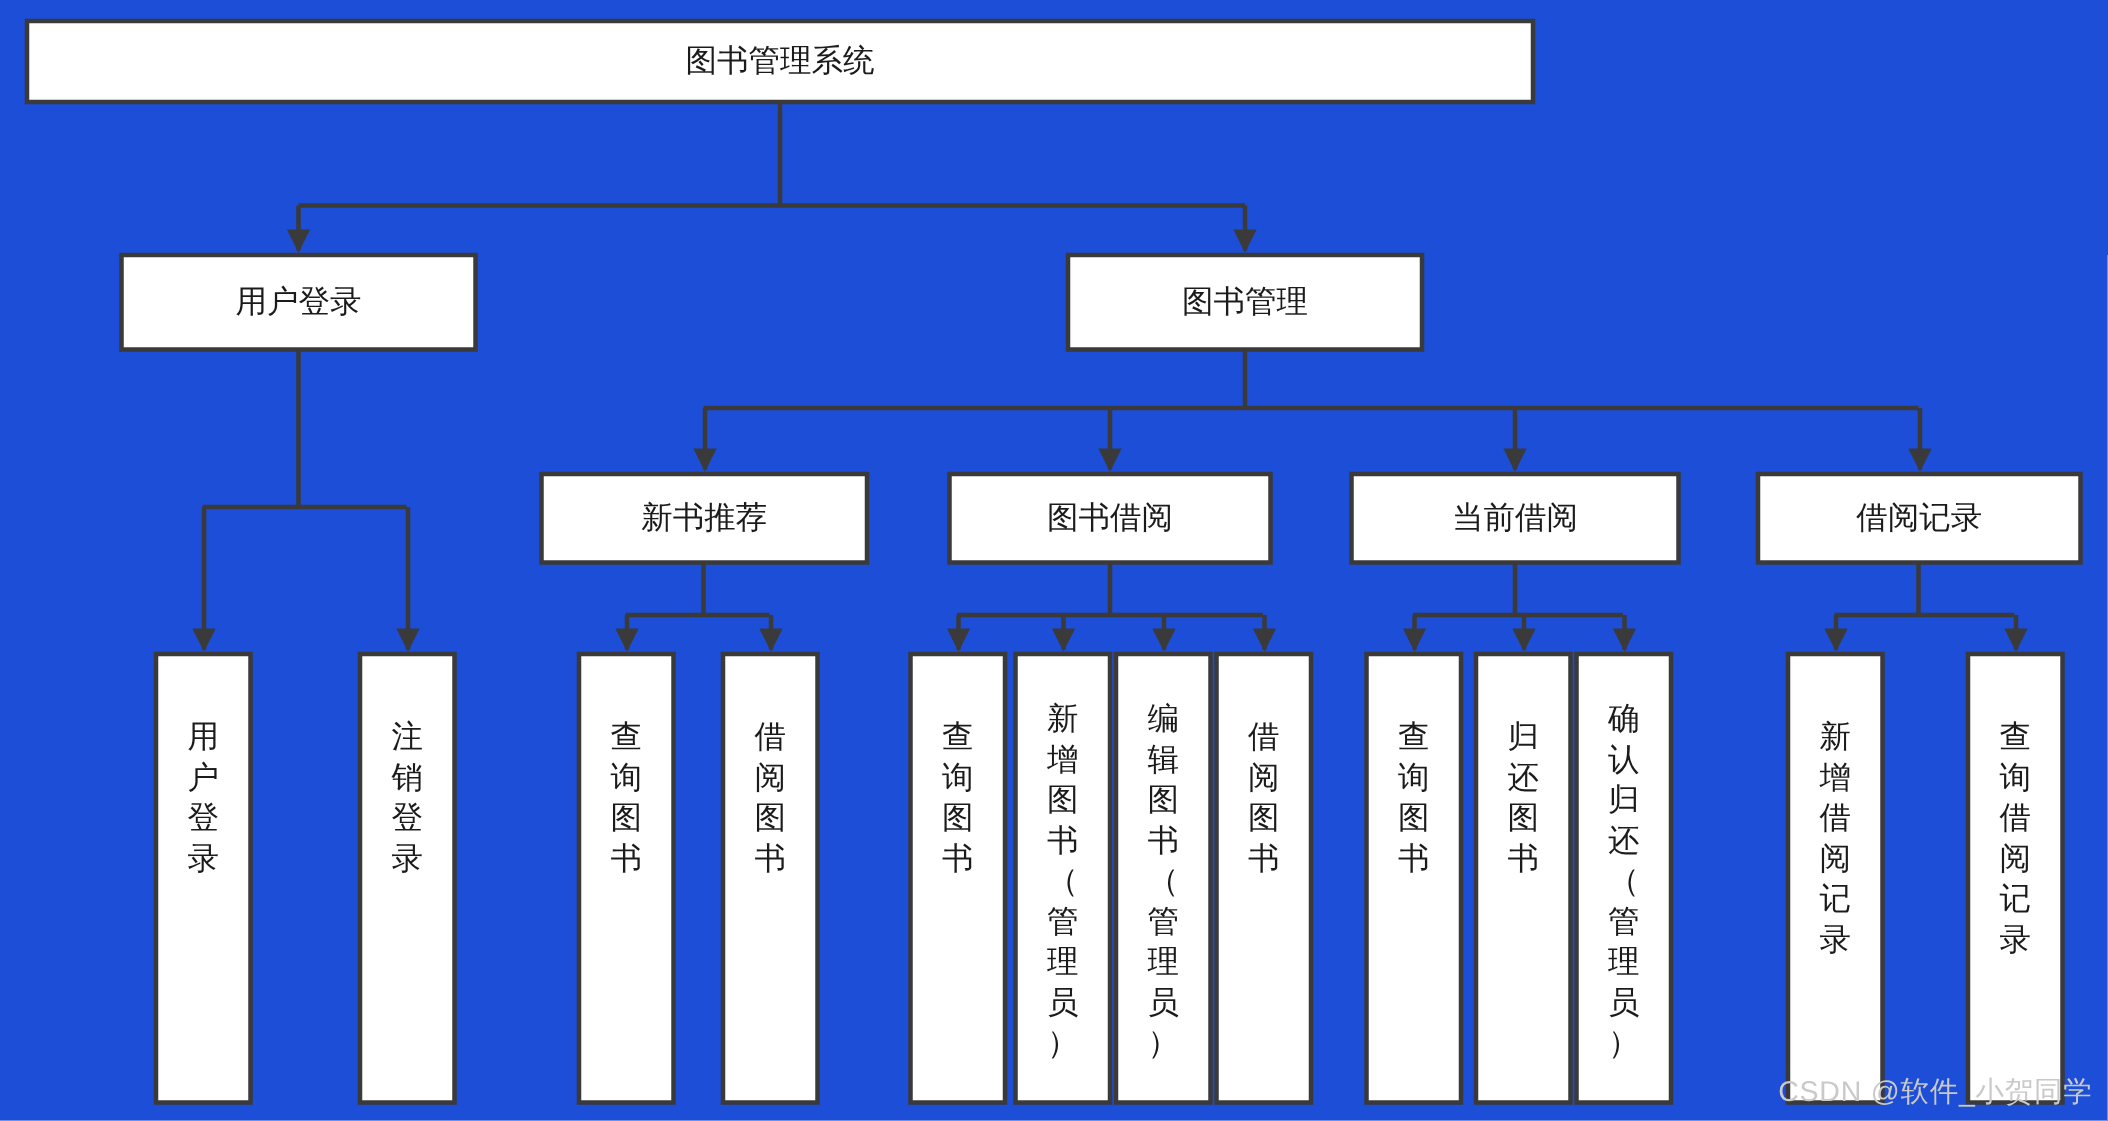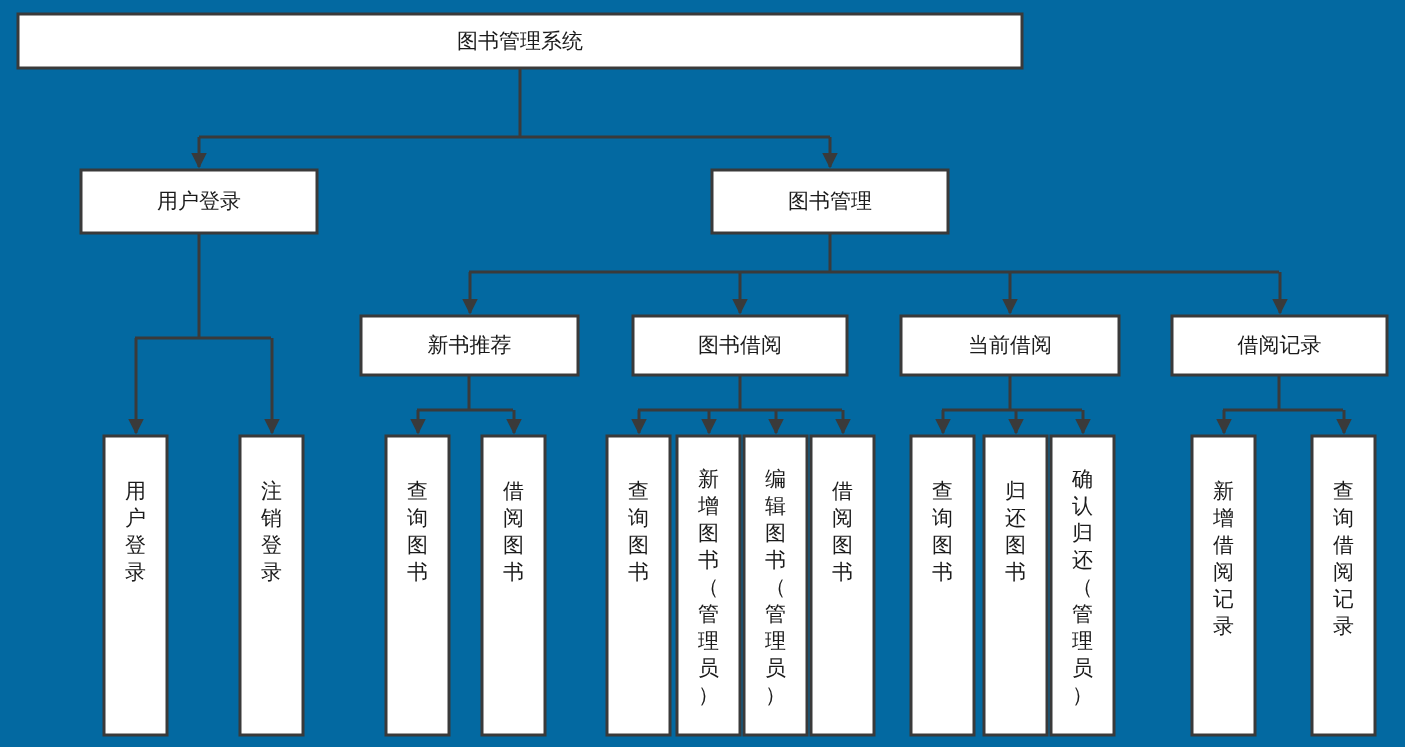--- a/index.html
+++ b/index.html
@@ -11,21 +11,21 @@
     width: 1405px;
     height: 747px;
     font-family: "Liberation Sans", "DejaVu Sans", sans-serif;
     overflow: hidden;
     position: relative;
   }
   #diagram-root {
     position: relative;
     width: 1405px;
     height: 747px;
-    background: #0369a1;
+    background: #1d4ed8;
   }
   svg#chart-svg {
     position: absolute;
     left: 0;
     top: 0;
     width: 1405px;
     height: 747px;
     display: block;
   }
   .node-box {
@@ -206,14 +206,15 @@
           <rect x="1192" y="436" width="63" height="299" class="node-box"></rect>
           <text x="1223.5" y="498.25" class="node-label-v"><tspan x="1223.5" dy="0">新</tspan><tspan x="1223.5" dy="27">增</tspan><tspan x="1223.5" dy="27">借</tspan><tspan x="1223.5" dy="27">阅</tspan><tspan x="1223.5" dy="27">记</tspan><tspan x="1223.5" dy="27">录</tspan></text>
         </g>
         <g>
           <rect x="1312" y="436" width="63" height="299" class="node-box"></rect>
           <text x="1343.5" y="498.25" class="node-label-v"><tspan x="1343.5" dy="0">查</tspan><tspan x="1343.5" dy="27">询</tspan><tspan x="1343.5" dy="27">借</tspan><tspan x="1343.5" dy="27">阅</tspan><tspan x="1343.5" dy="27">记</tspan><tspan x="1343.5" dy="27">录</tspan></text>
         </g>
       </g>
   </svg>
 
+  <div class="watermark">CSDN @软件_小贺同学</div>
 
 </div>
 
 </body></html>

